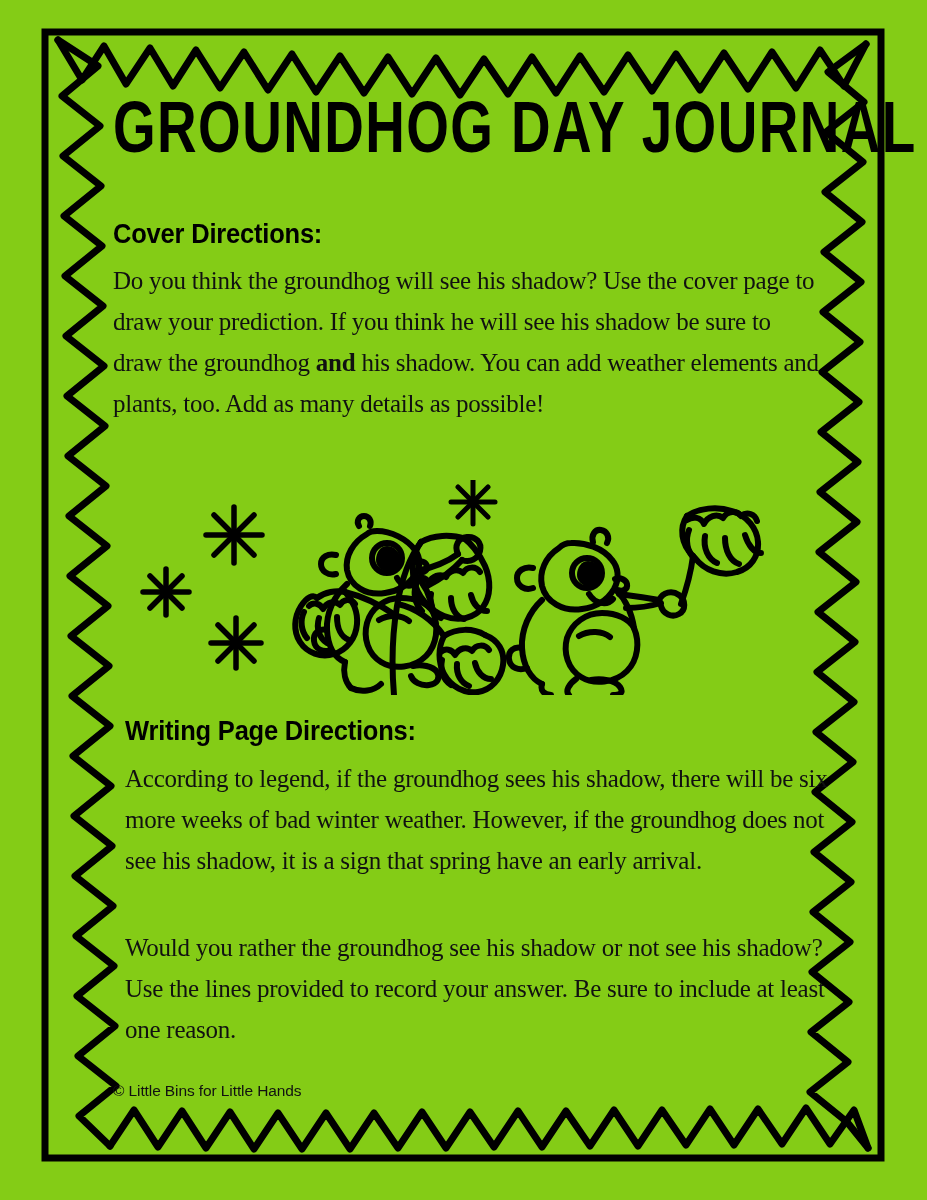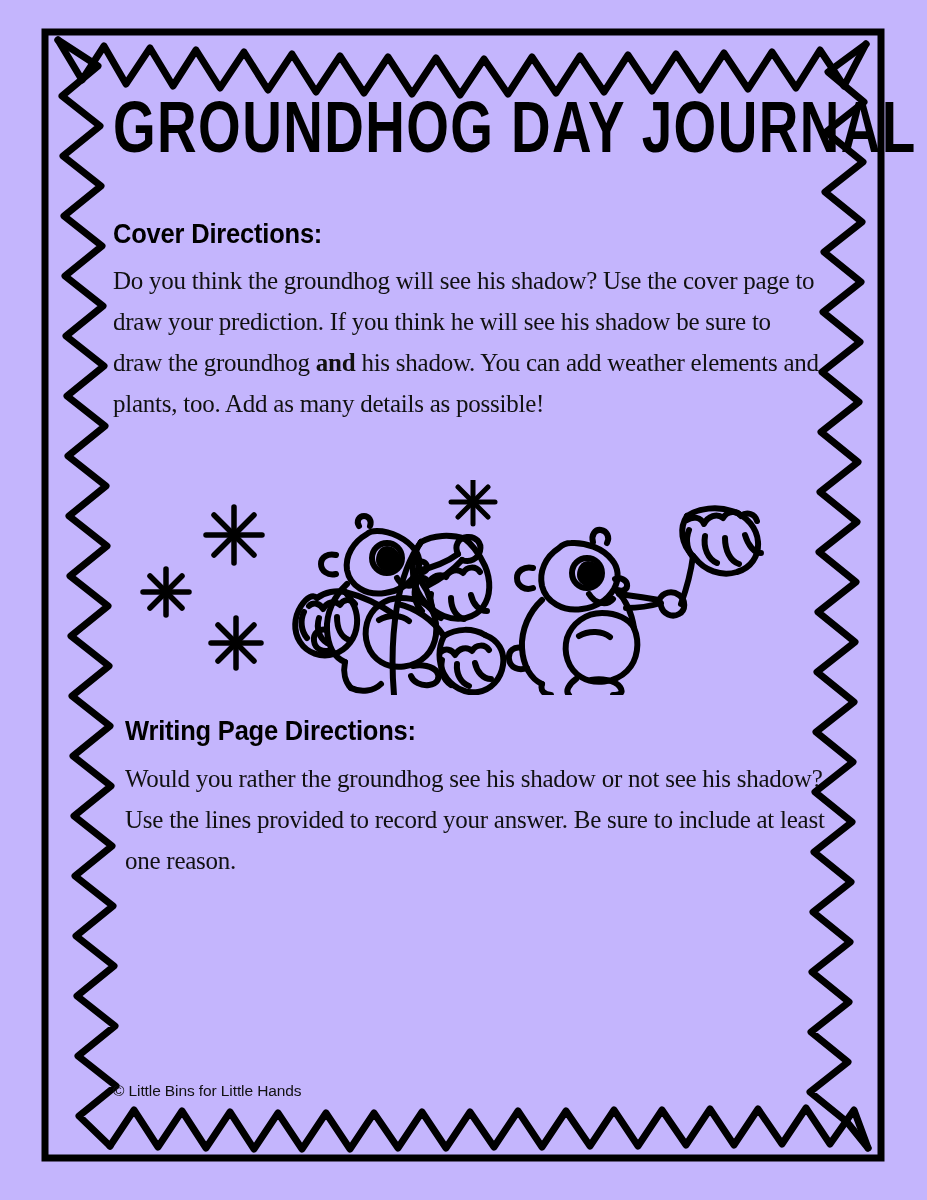--- a/index.html
+++ b/index.html
@@ -13,21 +13,21 @@
     overflow: hidden;
     font-family: "Liberation Sans", sans-serif;
     color: #000000;
   }
 
   
   #page {
     position: relative;
     width: 927px;
     height: 1200px;
-    background: #c4b5fd;
+    background: #84cc16;
   }
 
   
   #border-frame {
     position: absolute;
     left: 0;
     top: 0;
     width: 927px;
     height: 1200px;
     pointer-events: none;
@@ -94,21 +94,21 @@
   }
 
   
   #writing-block {
     position: absolute;
     left: 12px;
     top: 624px;
     width: 712px;
   }
   #writing-heading { margin-bottom: 13px; }
-  #writing-para-2 { margin-top: 12px; }
+  #writing-para-2 { margin-top: 46px; }
 
   
   #footer-credit {
     position: absolute;
     left: 0px;
     top: 990px;
     width: 712px;
     font-family: "Liberation Sans", sans-serif;
     font-size: 15.5px;
     font-weight: 300;
@@ -330,19 +330,20 @@
               <path d="M624,55 C627,65 633,73 640,73"></path>
             </g>
           </g>
 
         </g>
       </svg>
     </div>
 
     <div id="writing-block">
       <div id="writing-heading" class="section-heading">Writing Page Directions:</div>
+      <p id="writing-para-1" class="body-para">According to legend, if the groundhog sees his shadow, there will be six more weeks of bad winter weather. However, if the groundhog does not see his shadow, it is a sign that spring have an early arrival.</p>
       <p id="writing-para-2" class="body-para">Would you rather the groundhog see his shadow or not see his shadow? Use the lines provided to record your answer. Be sure to include at least one reason.</p>
     </div>
 
     <div id="footer-credit">© Little Bins for Little Hands</div>
 
   </div>
 </div>
 
 </body></html>

